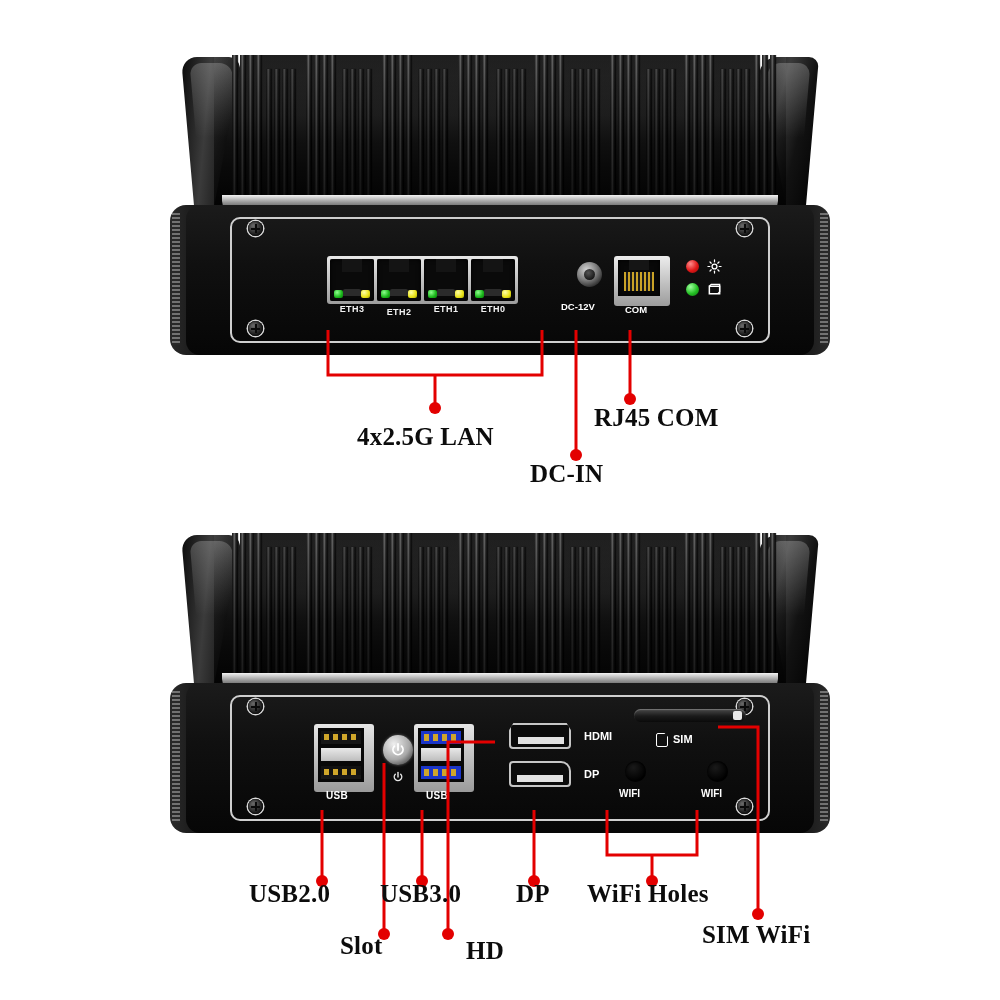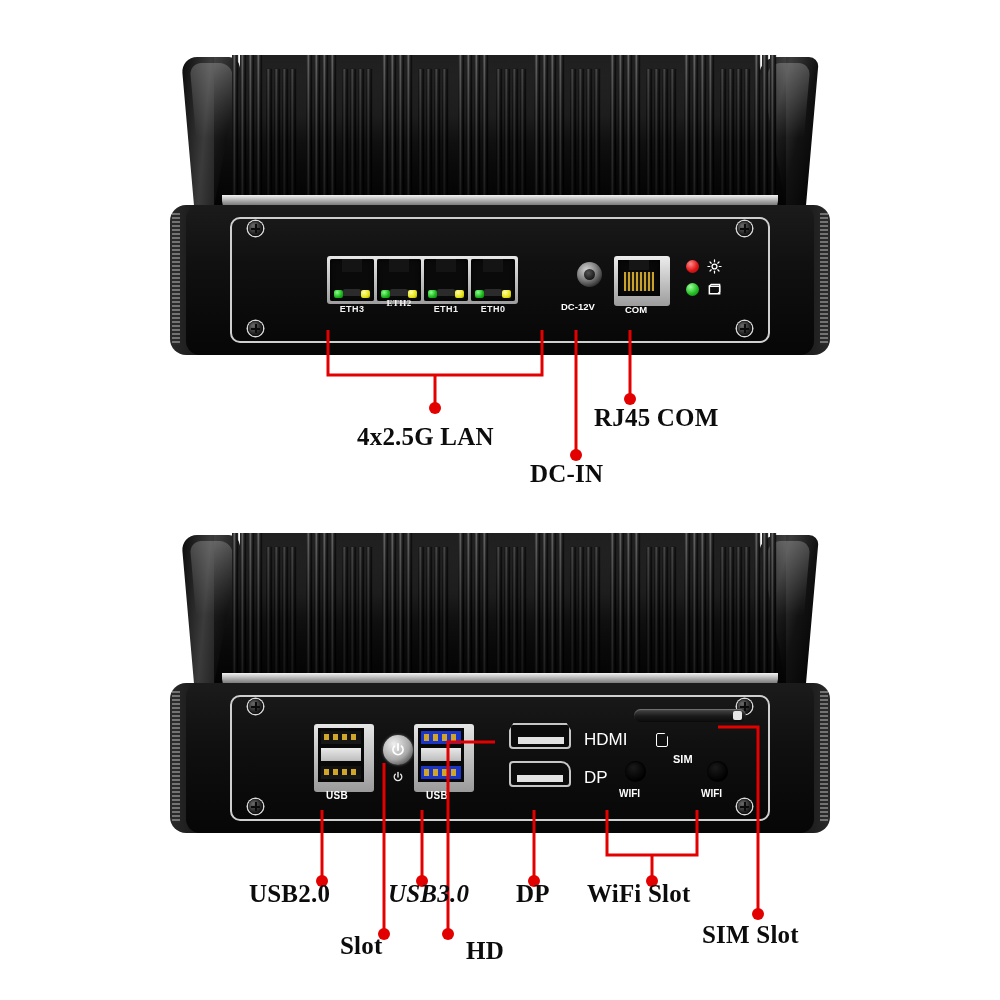--- a/index.html
+++ b/index.html
@@ -125,21 +125,21 @@
   .pwr-sm{position:absolute;width:12px;height:12px;}
 
   
   .hdmi{position:absolute;width:62px;height:26px;background:#0b0b0b;
      border:2px solid #c6c6c6;box-sizing:border-box;border-radius:4px;
      clip-path:polygon(7% 0,93% 0,100% 28%,100% 100%,0 100%,0 28%);}
   .hdmi:after{content:"";position:absolute;left:7px;bottom:3px;width:46px;height:7px;background:#e2e2e2;}
   .dp{position:absolute;width:62px;height:26px;background:#0b0b0b;
      border:2px solid #c6c6c6;box-sizing:border-box;border-radius:4px 10px 4px 4px;}
   .dp:after{content:"";position:absolute;left:6px;bottom:3px;width:46px;height:7px;background:#e2e2e2;}
-  .avlabel{position:absolute;color:#fff;font-size:17px;font-weight:normal;}
+  .avlabel{position:absolute;color:#fff;font-size:11px;font-weight:bold;}
 
   .wifihole{position:absolute;width:21px;height:21px;border-radius:50%;
      background:radial-gradient(circle at 40% 32%,#1a1a1a,#000 70%);
      box-shadow:inset 0 1px 2px #000;}
   .wifilabel{position:absolute;color:#fff;font-size:10px;font-weight:bold;}
 
   .simtray{position:absolute;width:112px;height:13px;border-radius:7px;
      background:linear-gradient(180deg,#4a4a4a,#1a1a1a 55%,#0a0a0a);
      box-shadow:inset 0 1px 1px rgba(255,255,255,.25);}
   .simtray:after{content:"";position:absolute;right:4px;top:2px;width:9px;height:9px;
@@ -265,21 +265,21 @@
             <div class="led-y"></div>
           </div>
           <div class="eth">
             <div class="eth-tab"></div>
             <div class="led-g"></div>
             <div class="led-y"></div>
           </div>
         </div>
 
         <div class="ethlabel" style="left:144px;top:99px;width:44px;">ETH3</div>
-        <div class="ethlabel" style="left:191px;top:93px;width:44px;font-family:Liberation Serif, serif;">ETH2</div>
+        <div class="ethlabel" style="left:191px;top:102px;width:44px;">ETH2</div>
         <div class="ethlabel" style="left:238px;top:99px;width:44px;">ETH1</div>
         <div class="ethlabel" style="left:285px;top:99px;width:44px;">ETH0</div>
 
         <div class="dcjack" style="left:391px;top:57px;"></div>
         <div class="dclabel" style="left:375px;top:96px;">DC-12V</div>
 
         <div class="com" style="left:428px;top:51px;">
           <div class="com-in">
             <div class="com-pins"></div>
           </div>
@@ -441,21 +441,21 @@
         <div class="dp" style="left:323px;top:78px;"></div>
         <div class="avlabel" style="left:398px;top:85px;">DP</div>
 
         <div class="wifihole" style="left:439px;top:78px;"></div>
         <div class="wifilabel" style="left:433px;top:105px;">WIFI</div>
         <div class="wifihole" style="left:521px;top:78px;"></div>
         <div class="wifilabel" style="left:515px;top:105px;">WIFI</div>
 
         <div class="simtray" style="left:448px;top:26px;"></div>
         <div class="simicon" style="left:470px;top:50px;"></div>
-        <div class="simlabel" style="left:487px;top:50px;margin-top:20px;">SIM</div>
+        <div class="simlabel" style="left:487px;top:50px;">SIM</div>
       </div>
     </div>
   </div>
 
   <svg class="co-svg">
     <g stroke="#e30000" stroke-width="3" fill="none">
 
       <path d="M328 330 L328 375 L542 375 L542 330"></path>
       <path d="M435 375 L435 404"></path>
 
@@ -490,19 +490,19 @@
       <circle cx="758" cy="914" r="6"></circle>
     </g>
   </svg>
 
   <div class="co-label" style="left:357px;top:423px;">4x2.5G LAN</div>
   <div class="co-label" style="left:530px;top:460px;">DC-IN</div>
   <div class="co-label" style="left:594px;top:404px;">RJ45 COM</div>
 
   <div class="co-label" style="left:249px;top:880px;">USB2.0</div>
   <div class="co-label" style="left:340px;top:932px;">Slot</div>
-  <div class="co-label" style="left:388px;top:880px;font-style:italic;">USB3.0</div>
+  <div class="co-label" style="left:380px;top:880px;">USB3.0</div>
   <div class="co-label" style="left:466px;top:937px;">HD</div>
   <div class="co-label" style="left:516px;top:880px;">DP</div>
-  <div class="co-label" style="left:587px;top:880px;">WiFi Slot</div>
-  <div class="co-label" style="left:702px;top:921px;">SIM Slot</div>
+  <div class="co-label" style="left:587px;top:880px;">WiFi Holes</div>
+  <div class="co-label" style="left:702px;top:921px;">SIM WiFi</div>
 
 </div>
 
 </body></html>

